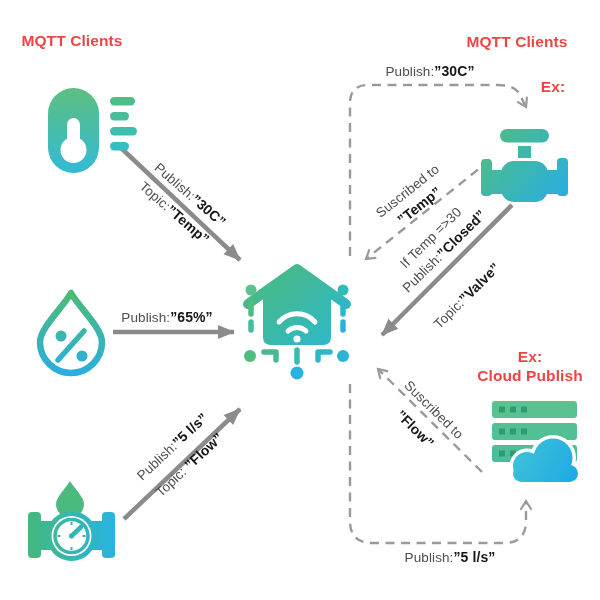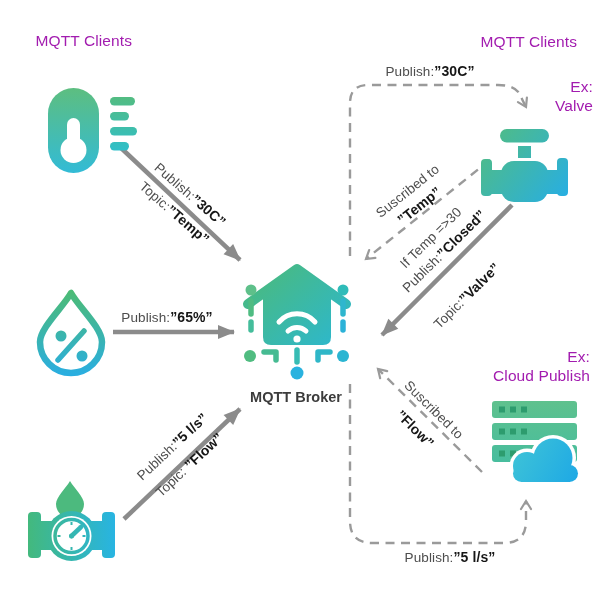--- a/index.html
+++ b/index.html
@@ -1,19 +1,19 @@
 <!DOCTYPE html>
 <html><head>
 <meta charset="utf-8">
 <style>
   *{margin:0;padding:0;box-sizing:border-box}
   html,body{width:600px;height:600px;background:#fff;font-family:"Liberation Sans",sans-serif}
   #stage{position:relative;width:600px;height:600px;overflow:hidden;background:#fff}
   .pos{position:absolute}
-  .title{font-weight:400;font-size:15.5px;line-height:1.38;color:#a21caf;text-align:right;letter-spacing:.1px}
+  .title{font-weight:700;font-size:15.5px;line-height:1.38;color:#ef4444;text-align:center;letter-spacing:.1px}
   .broker-title{font-weight:700;font-size:14.5px;color:#3C3C3C;text-align:center}
   .lab{font-size:13.5px;color:#4D4D4D;white-space:nowrap;letter-spacing:.1px;line-height:1.2}
   .lab b{font-weight:700;color:#161616;font-size:14px}
   .rlab{position:absolute;display:flex;flex-direction:column;align-items:center;white-space:nowrap}
   svg{position:absolute;left:0;top:0}
   .shaft{stroke:#8B8B8B;stroke-width:4.5;fill:none}
   .dash{stroke:#9A9A9A;stroke-width:2.4;fill:none;stroke-dasharray:9 6.5}
 </style>
 </head>
 <body>
@@ -164,27 +164,23 @@
   </svg>
 
   <div class="title pos" style="left:12px;top:30px;width:120px">
     <div>MQTT Clients</div>
   </div>
 
   <div class="title pos" style="left:457px;top:31px;width:120px">
     <div>MQTT Clients</div>
   </div>
 
-  <div class="broker-title pos" style="left:236px;top:389px;width:120px">
-    <div>MQTT Broker</div>
-  </div>
 
   <div class="title pos" style="left:513px;top:77px;width:80px;line-height:1.25">
     <div>Ex:</div>
-    <div>Valve</div>
   </div>
 
   <div class="title pos" style="left:470px;top:347px;width:120px;line-height:1.25">
     <div>Ex:</div>
     <div>Cloud Publish</div>
   </div>
 
   <div class="rlab" style="left:182px;top:204px;transform:translate(-50%,-50%) rotate(41deg);gap:7px">
     <div class="lab"><span>Publish:</span><b>”30C”</b></div>
     <div class="lab"><span>Topic:</span><b>”Temp”</b></div>

